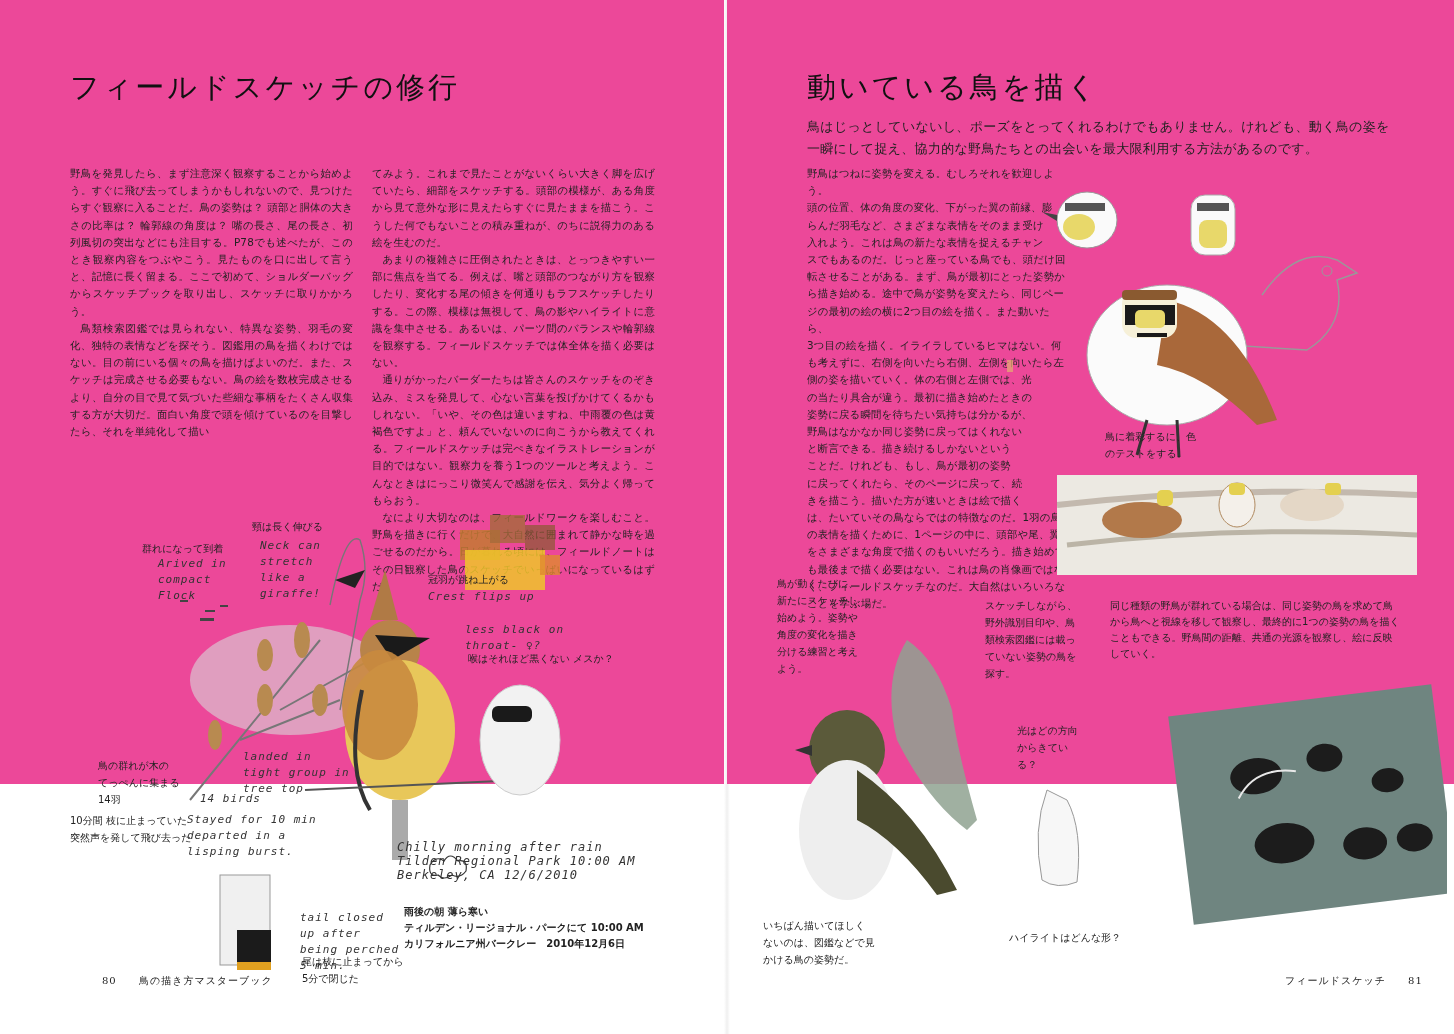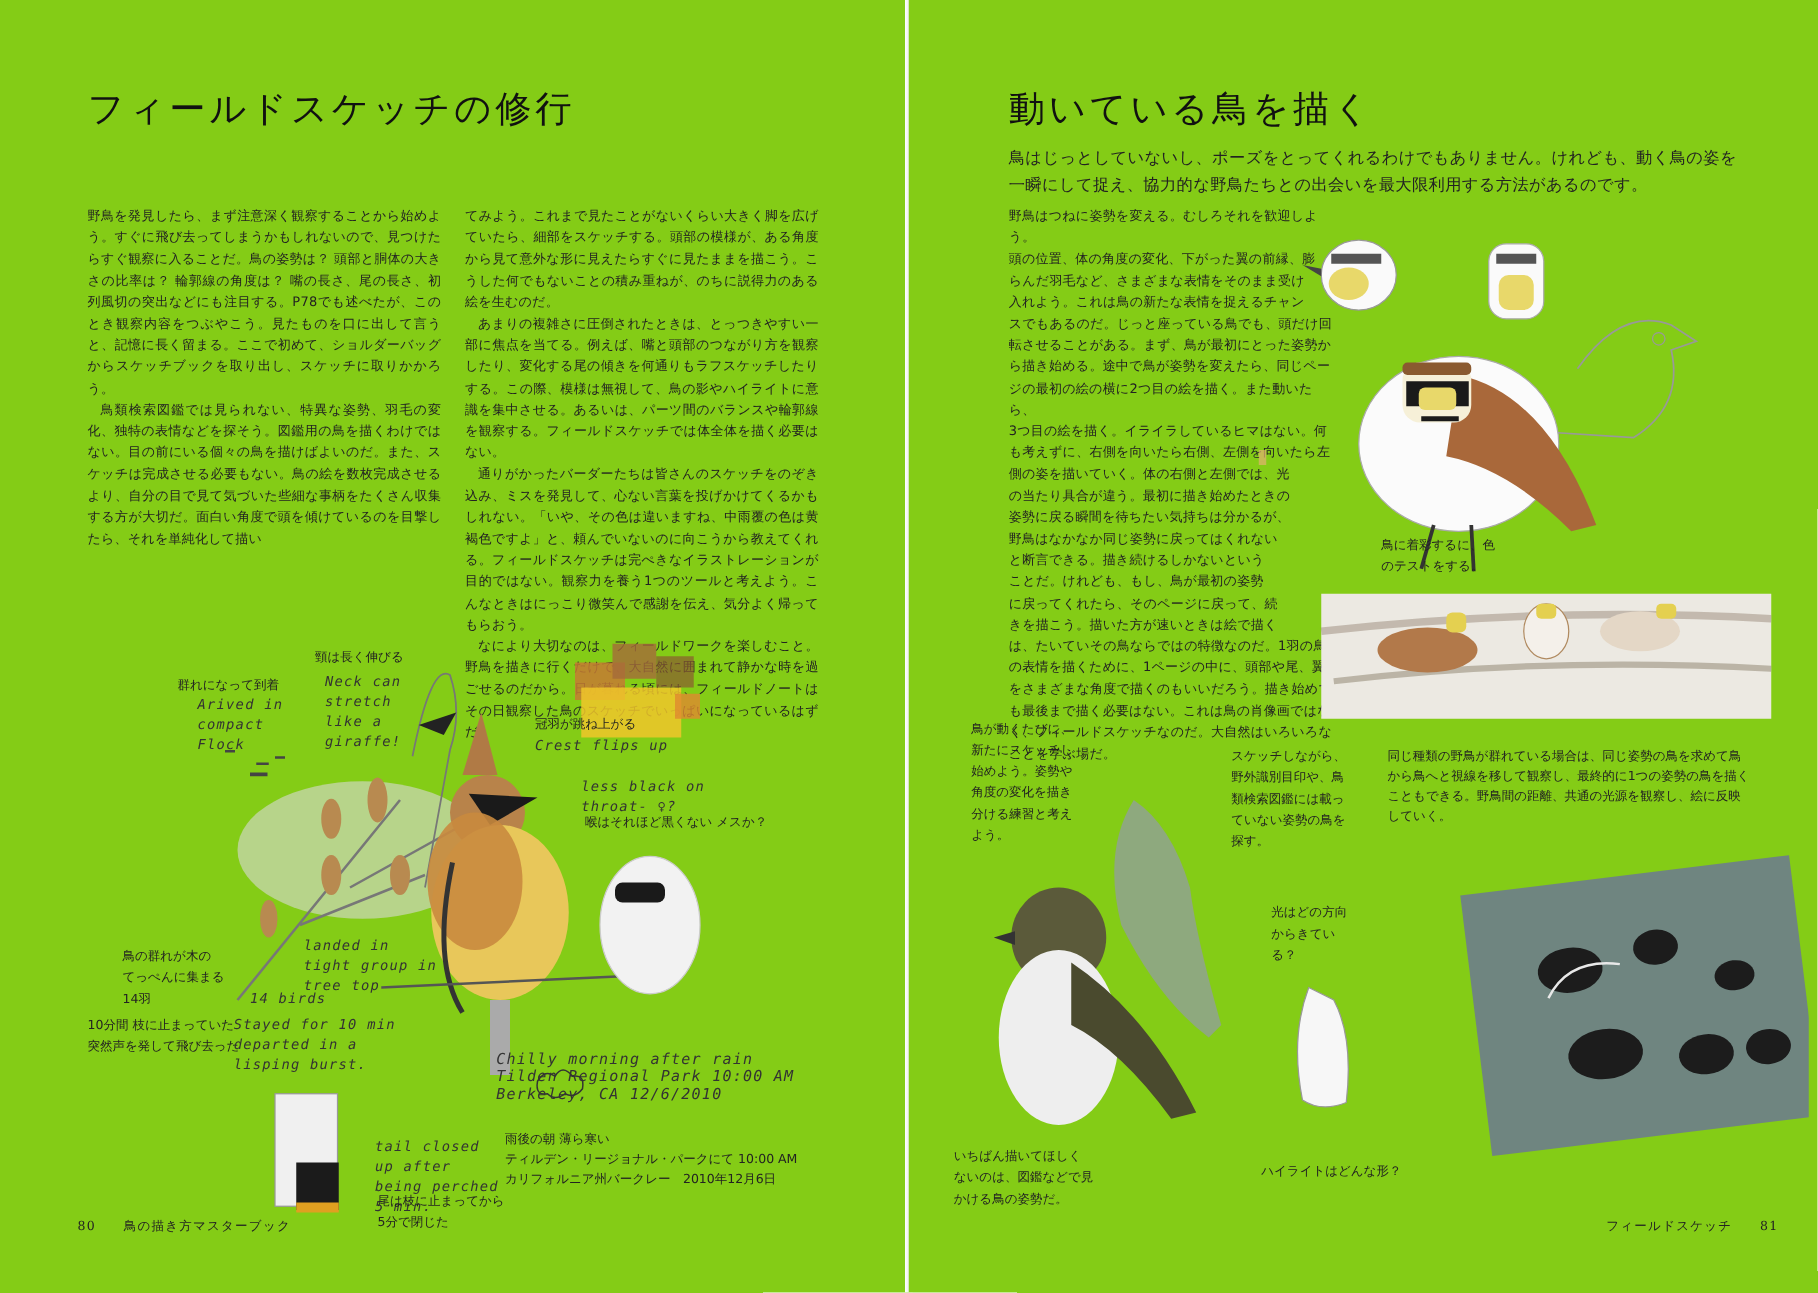--- a/index.html
+++ b/index.html
@@ -1,34 +1,34 @@
 <!DOCTYPE html>
 <html><head>
 <meta charset="utf-8">
 <style>
   * { box-sizing: border-box; margin: 0; padding: 0; }
   html, body { width: 1454px; height: 1034px; background: #ffffff; overflow: hidden; }
   body { position: relative; font-family: "DejaVu Sans", sans-serif; color: #1a1a1a; }
-  .page { position: absolute; top: 0; height: 1034px; background: #84cc16; }
+  .page { position: absolute; top: 0; height: 784px; background: #ec4899; }
   .page-left { left: 0; width: 727px; }
   .page-right { left: 727px; width: 727px; }
   .gutter { position: absolute; left: 724px; top: 0; width: 6px; height: 1034px;
     background: linear-gradient(to right, #fff, #f1f1f1 45%, #f1f1f1 55%, #fff); }
 
   .title { position: absolute; font-family: "DejaVu Serif", serif; font-size: 29px; letter-spacing: 3px; color: #111; font-weight: normal; }
   .lead { position: absolute; font-family: "DejaVu Serif", serif; font-size: 13px; line-height: 22px; color: #222; letter-spacing: 0.3px; }
   .body-col { position: absolute; font-size: 10.4px; line-height: 17.2px; color: #222; letter-spacing: 0.2px; text-align: justify; }
   .body-col p { text-indent: 1em; }
   .body-col p:first-child { text-indent: 0; }
 
   .jp-note { position: absolute; font-size: 10px; line-height: 17px; color: #222; }
   .hand { position: absolute; font-family: "DejaVu Sans Mono", monospace; font-size: 11px; line-height: 16px; color: #333; font-style: italic; letter-spacing: 1px; }
 
   .folio { position: absolute; top: 974px; font-family: "DejaVu Serif", serif; font-size: 10px; color: #222; letter-spacing: 1px; }
-  .folio .num { margin-right: 18px; }
+  .folio .num { margin-right: 18px; margin-left: 40px; }
   .folio-right .num { margin-right: 0; margin-left: 18px; }
 
   .illus { position: absolute; }
 </style>
 </head>
 <body>
 
 <div class="page page-left">
   <h1 class="title" style="left:70px; top:68px;">フィールドスケッチの修行</h1>
 
@@ -119,21 +119,21 @@
   <div class="hand" style="left:300px; top:910px; width:105px;">tail closed up after being perched 5 min.</div>
   <div class="jp-note" style="left:302px; top:953px;">
     <div>尾は枝に止まってから</div>
     <div>5分で閉じた</div>
   </div>
   <div class="hand" style="left:397px; top:840px; font-size:12px; line-height:14px;">
     <div>Chilly morning after rain</div>
     <div>Tilden Regional Park  10:00 AM</div>
     <div>Berkeley, CA   12/6/2010</div>
   </div>
-  <div class="jp-note" style="left:404px; top:904px; line-height:16px;">
+  <div class="jp-note" style="left:404px; top:904px; line-height:16px;font-weight:bold;">
     <div>雨後の朝 薄ら寒い</div>
     <div>ティルデン・リージョナル・パークにて 10:00 AM</div>
     <div>カリフォルニア州バークレー　2010年12月6日</div>
   </div>
 
   <div class="folio" style="left:62px;">
     <span class="num">80</span>
     <span>鳥の描き方マスターブック</span>
   </div>
 </div>

